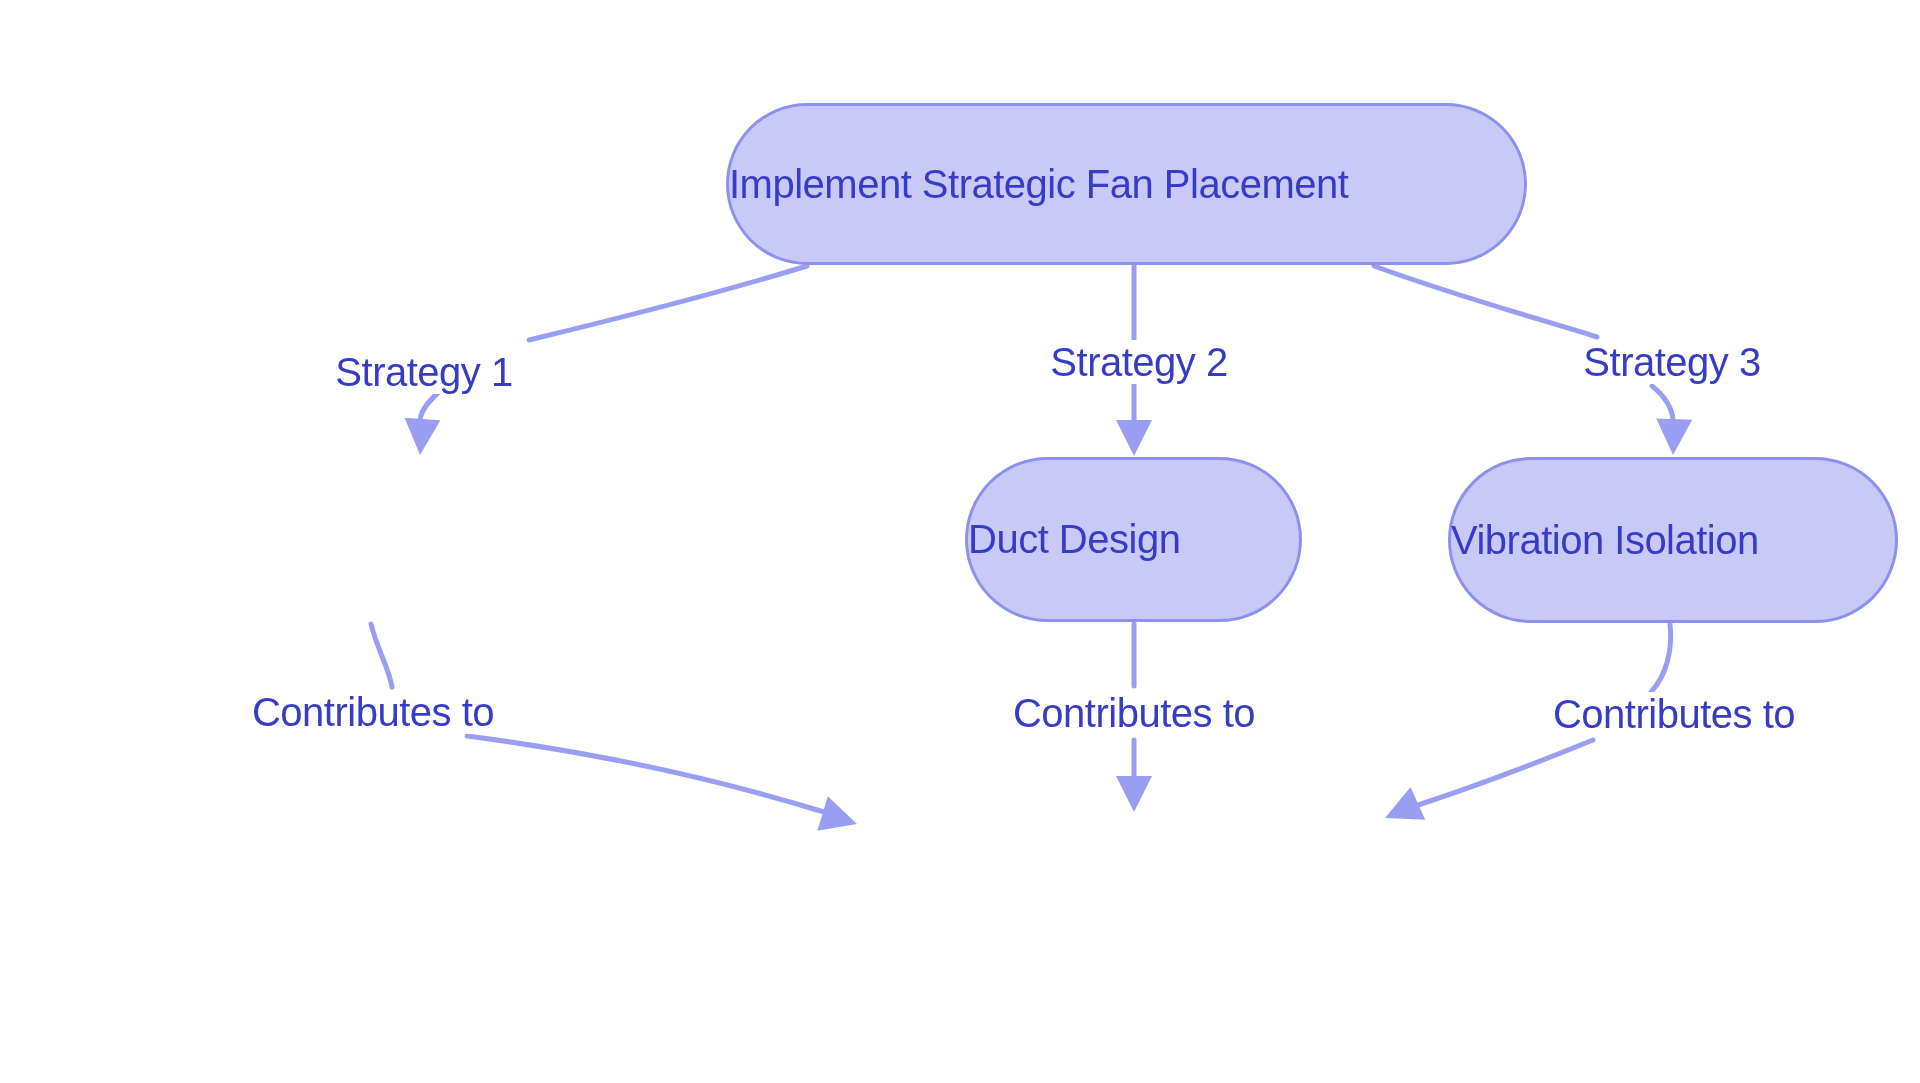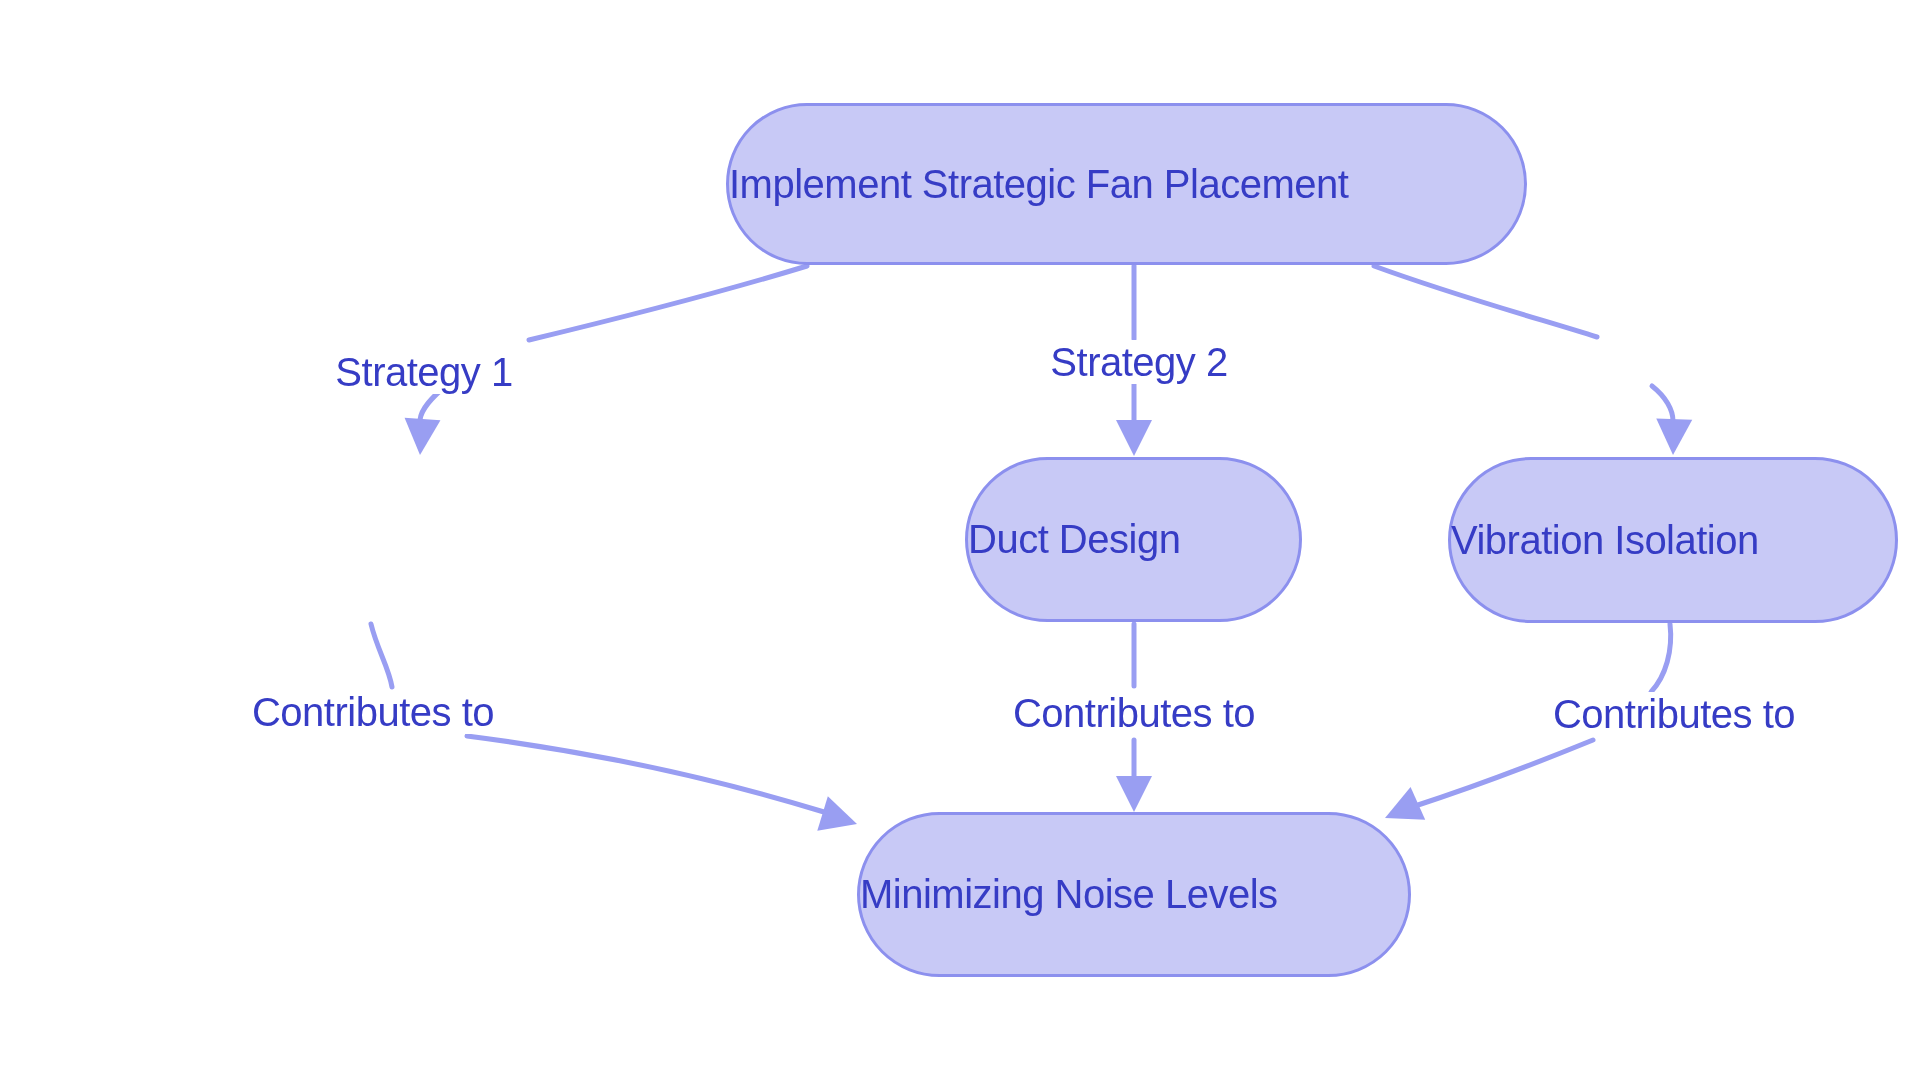--- a/index.html
+++ b/index.html
@@ -107,23 +107,21 @@
 
   <div class="node node-top">
     <span>Implement Strategic Fan Placement</span>
   </div>
   <div class="node node-mid">
     <span>Duct Design</span>
   </div>
   <div class="node node-right">
     <span>Vibration Isolation</span>
   </div>
-  <div class="node node-bottom">
-    <span>Minimizing Noise Levels</span>
-  </div>
 
   <div class="edge-label label-s1">Strategy 1</div>
   <div class="edge-label label-s2">Strategy 2</div>
+  <div class="edge-label label-s3">Strategy 3</div>
   <div class="edge-label label-c1">Contributes to</div>
   <div class="edge-label label-c2">Contributes to</div>
   <div class="edge-label label-c3">Contributes to</div>
 
 </div>
 
 </body></html>

